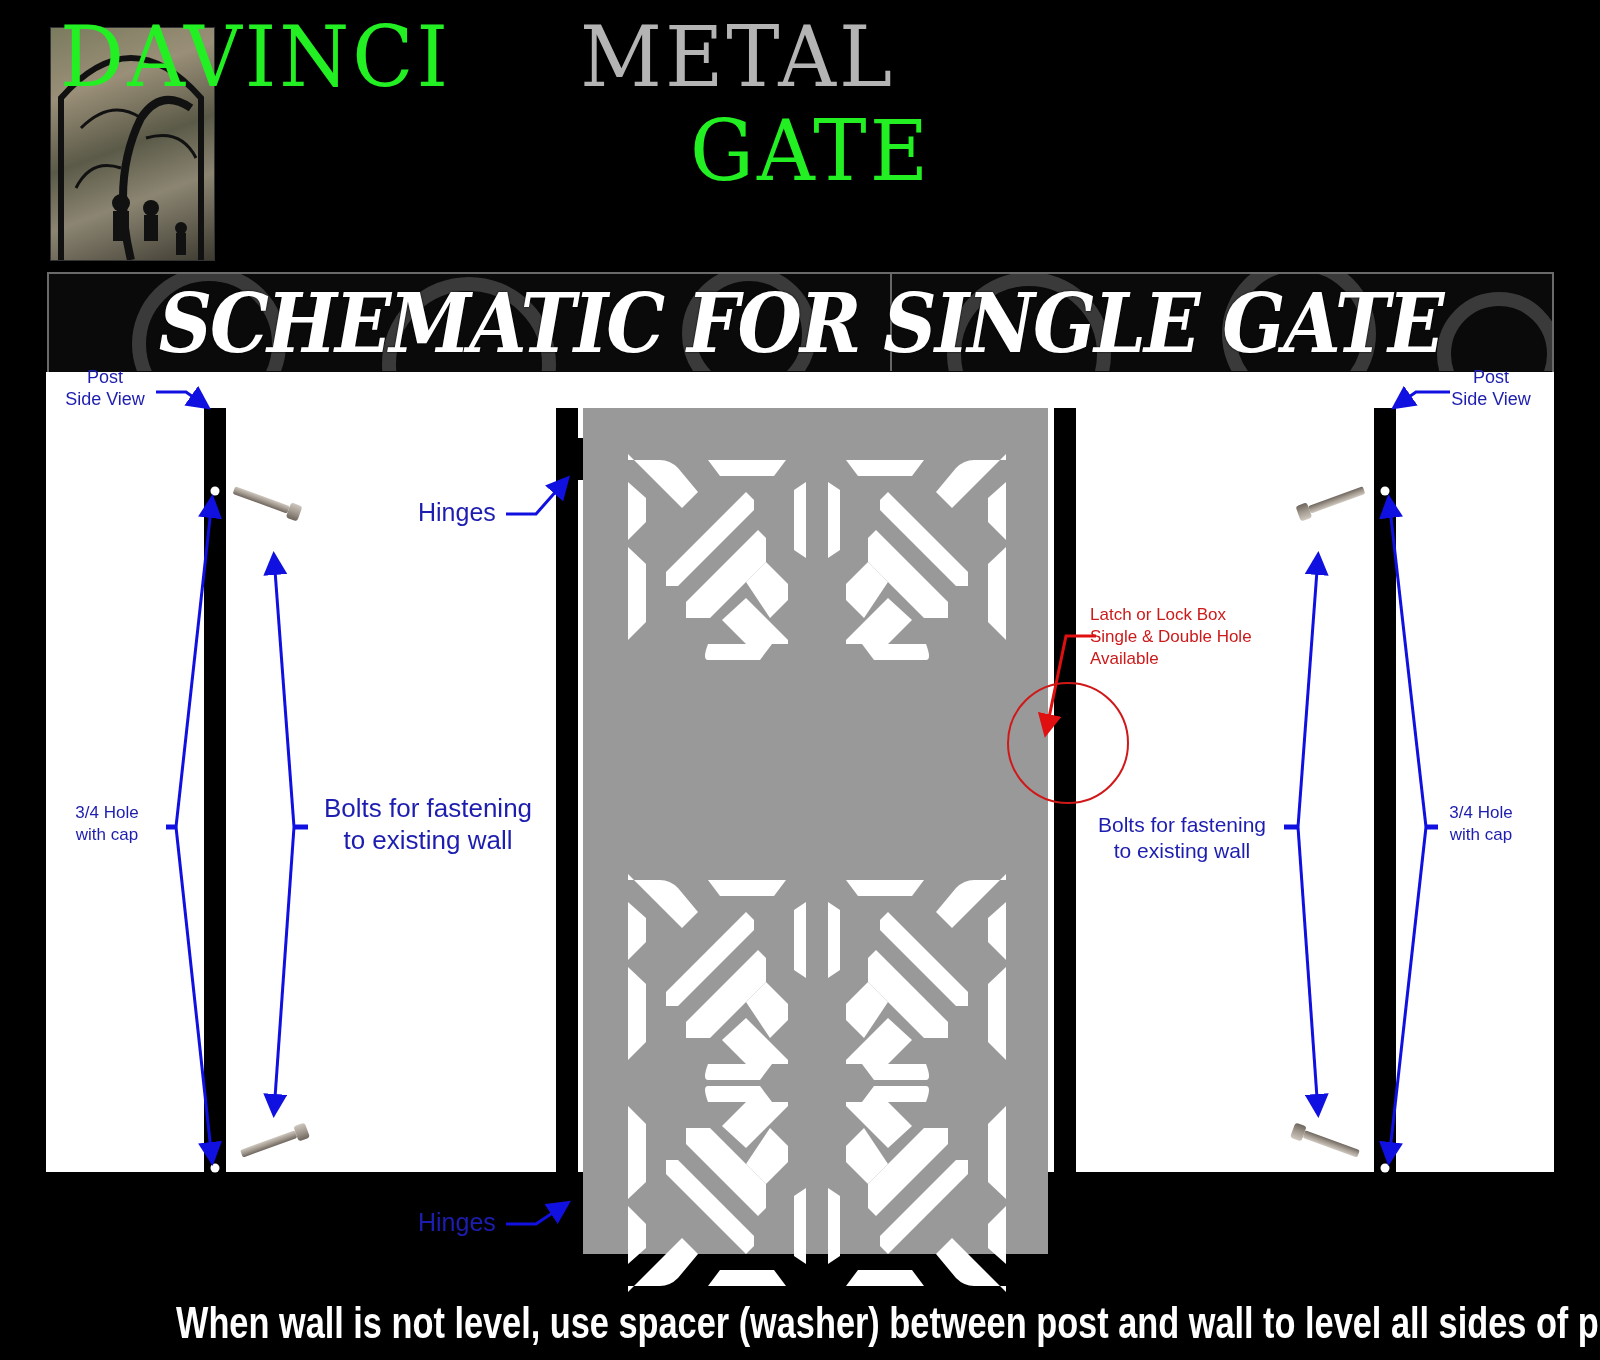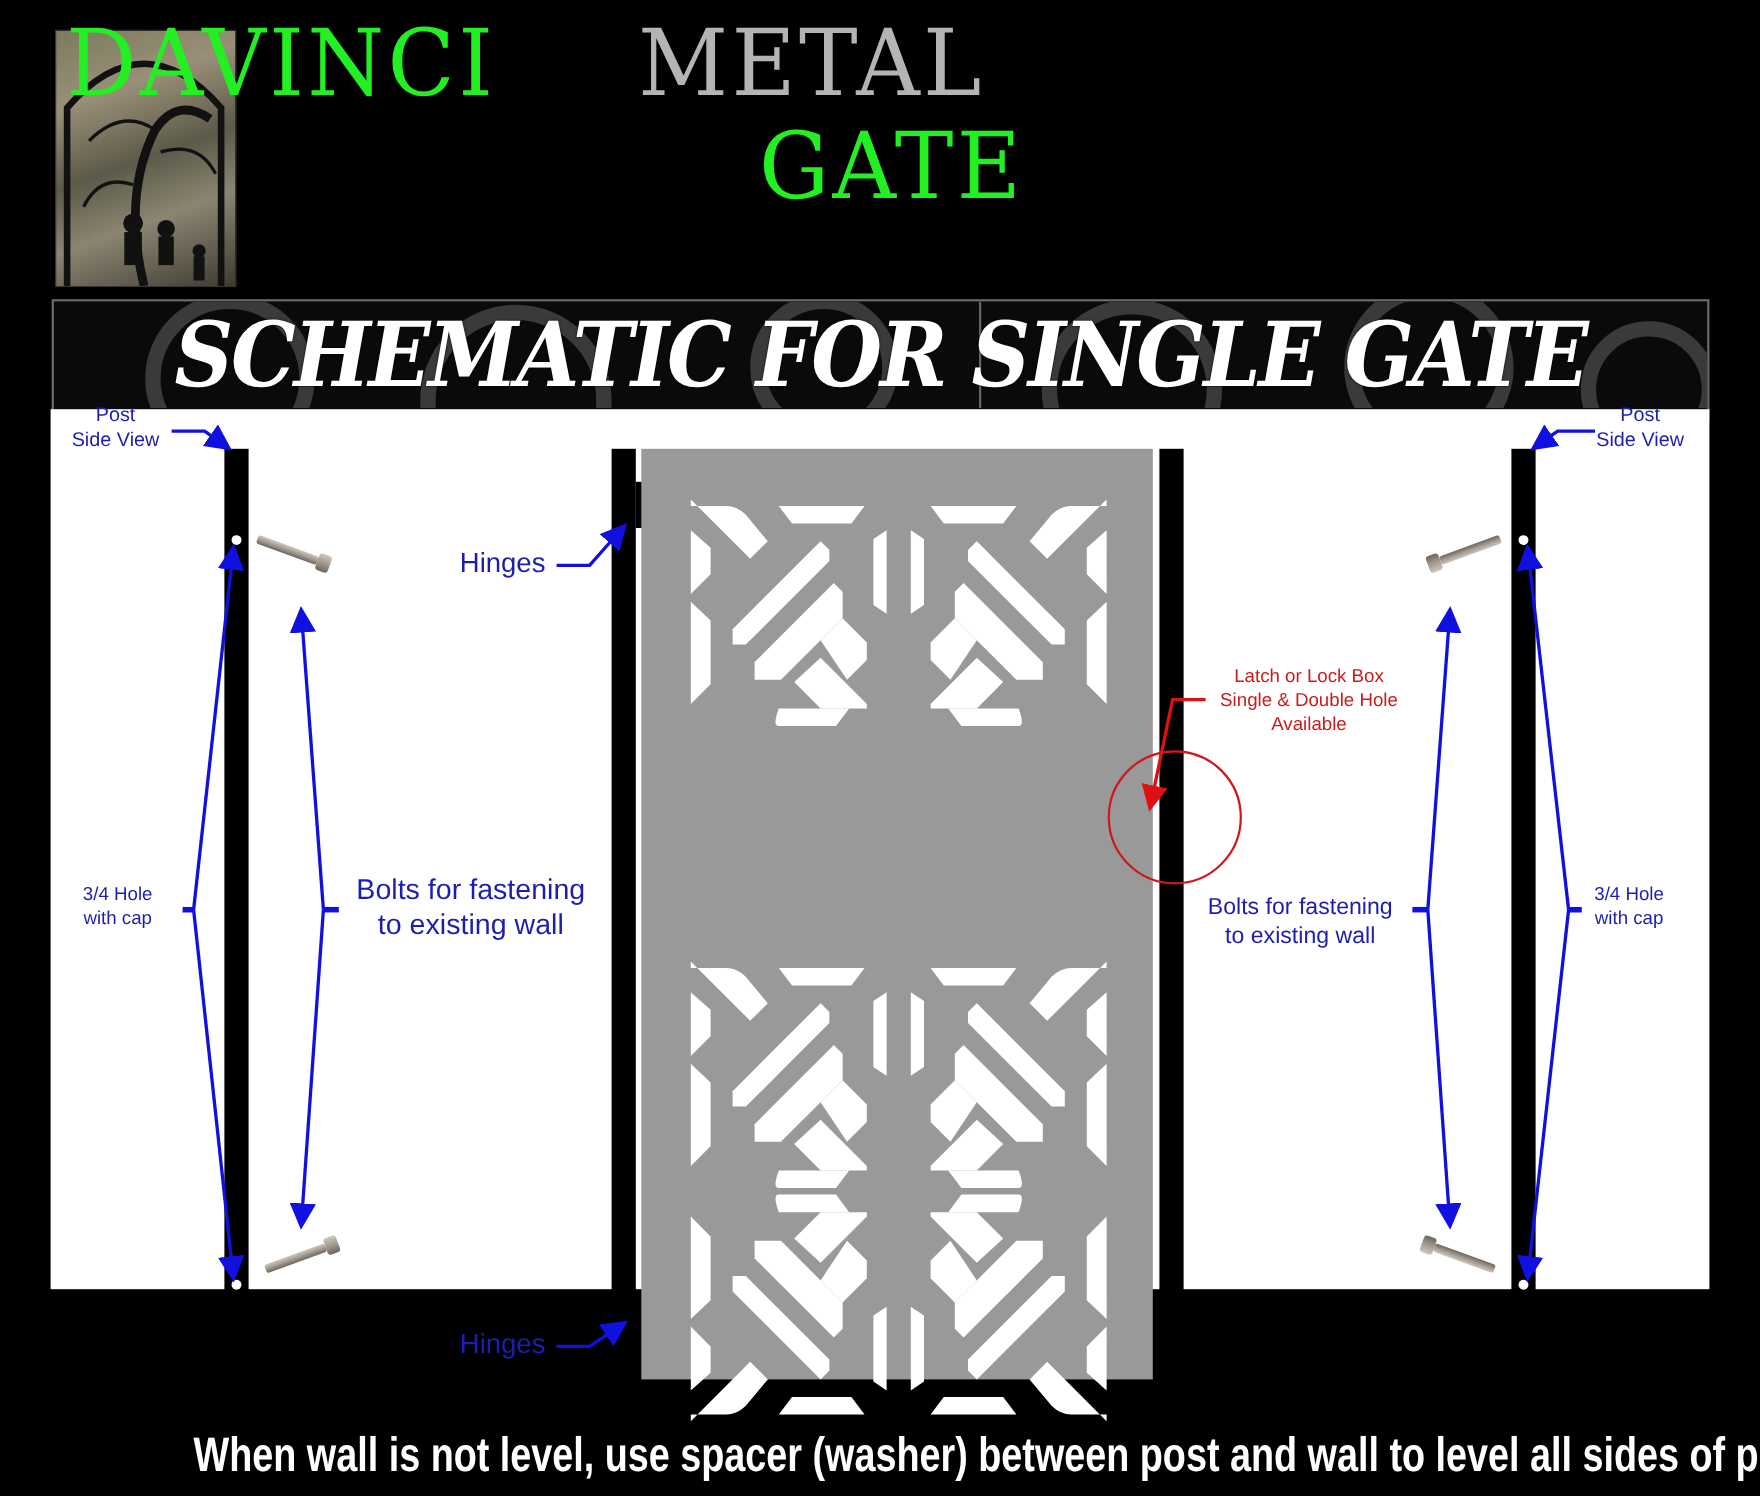--- a/index.html
+++ b/index.html
@@ -167,21 +167,21 @@
     <div>with cap</div>
   </div>
   <div class="abs lbl-blue" style="left:262px;top:420px;width:240px;text-align:center;font-size:26px;line-height:32px;">
     <div>Bolts for fastening</div>
     <div>to existing wall</div>
   </div>
 
   
   <div class="abs lbl-blue" style="left:372px;top:126px;font-size:25px;">Hinges</div>
   <div class="abs lbl-blue" style="left:372px;top:836px;font-size:25px;">Hinges</div>
-  <div class="abs lbl-red" style="left:1044px;top:232px;width:200px;text-align:center;font-size:17px;line-height:22px;">
+  <div class="abs lbl-red" style="left:1044px;top:232px;width:200px;text-align:left;font-size:17px;line-height:22px;">
     <div>Latch or Lock Box</div>
     <div>Single &amp; Double Hole</div>
     <div>Available</div>
   </div>
 
   
   <div class="abs lbl-blue" style="left:1400px;top:-6px;width:90px;text-align:center;font-size:18px;line-height:22px;">
     <div>Post</div>
     <div>Side View</div>
   </div>

